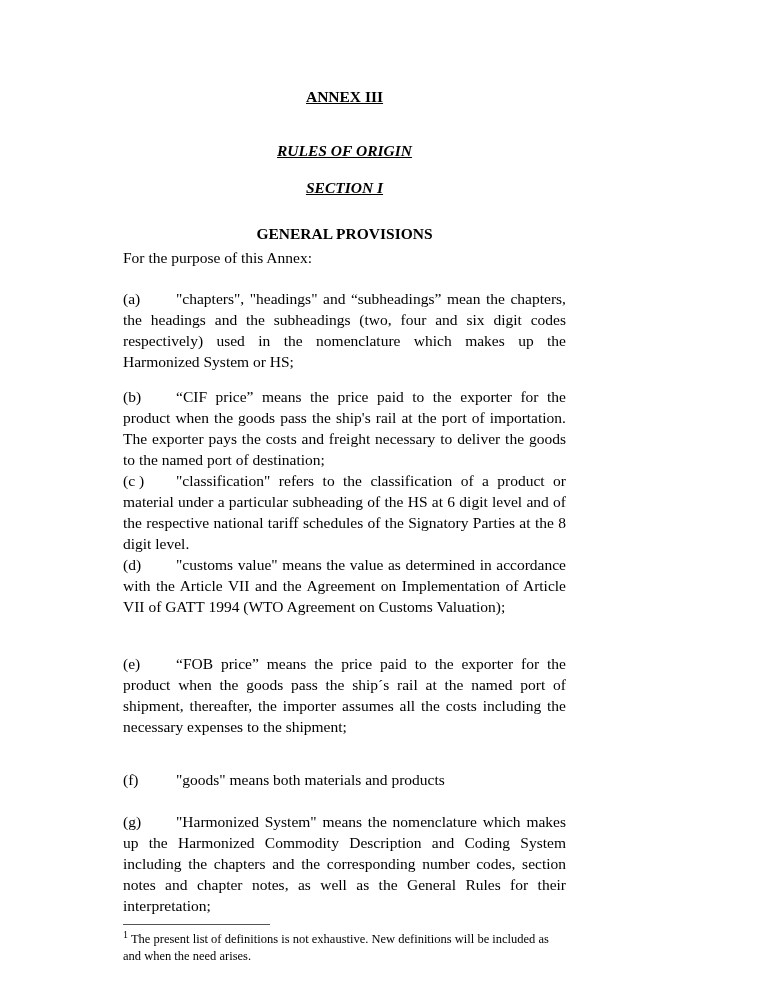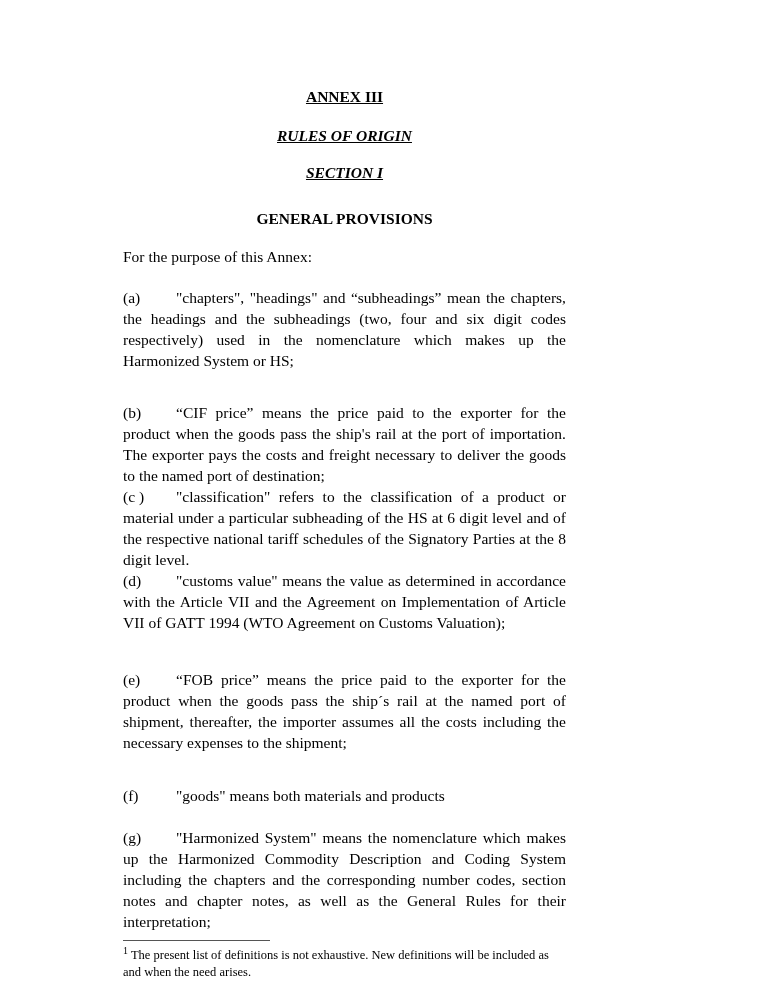--- a/index.html
+++ b/index.html
@@ -20,27 +20,27 @@
     color: #000000;
     overflow: hidden;
   }
   p { margin: 0; }
   .center { text-align: center; }
   .bold { font-weight: bold; }
   .italic { font-style: italic; }
   .u { text-decoration: underline; }
   .justify { text-align: justify; }
 
-  .mt-rules    { margin-top: 18px; }
+  .mt-rules    { margin-top: 33px; }
   .mt-section  { margin-top: 16px; text-decoration: underline; }
   .mt-general  { margin-top: 25px; text-align: center; }
   .mt-article  { margin-top: 19px; }
-  .mt-intro    { margin-top: 17px; }
+  .mt-intro    { margin-top: 3px; }
   .mt-defa     { margin-top: 20px; }
-  .mt-defb     { margin-top: 31px; }
+  .mt-defb     { margin-top: 14px; }
   .mt-none     { margin-top: 0; }
   .mt-defe     { margin-top: 36px; }
   .mt-deff     { margin-top: 32px; }
   .mt-defg     { margin-top: 21px; }
   .mt-footnote { margin-top: 8px; }
 
   .def-label {
     display: inline-block;
     width: 53px;
   }

